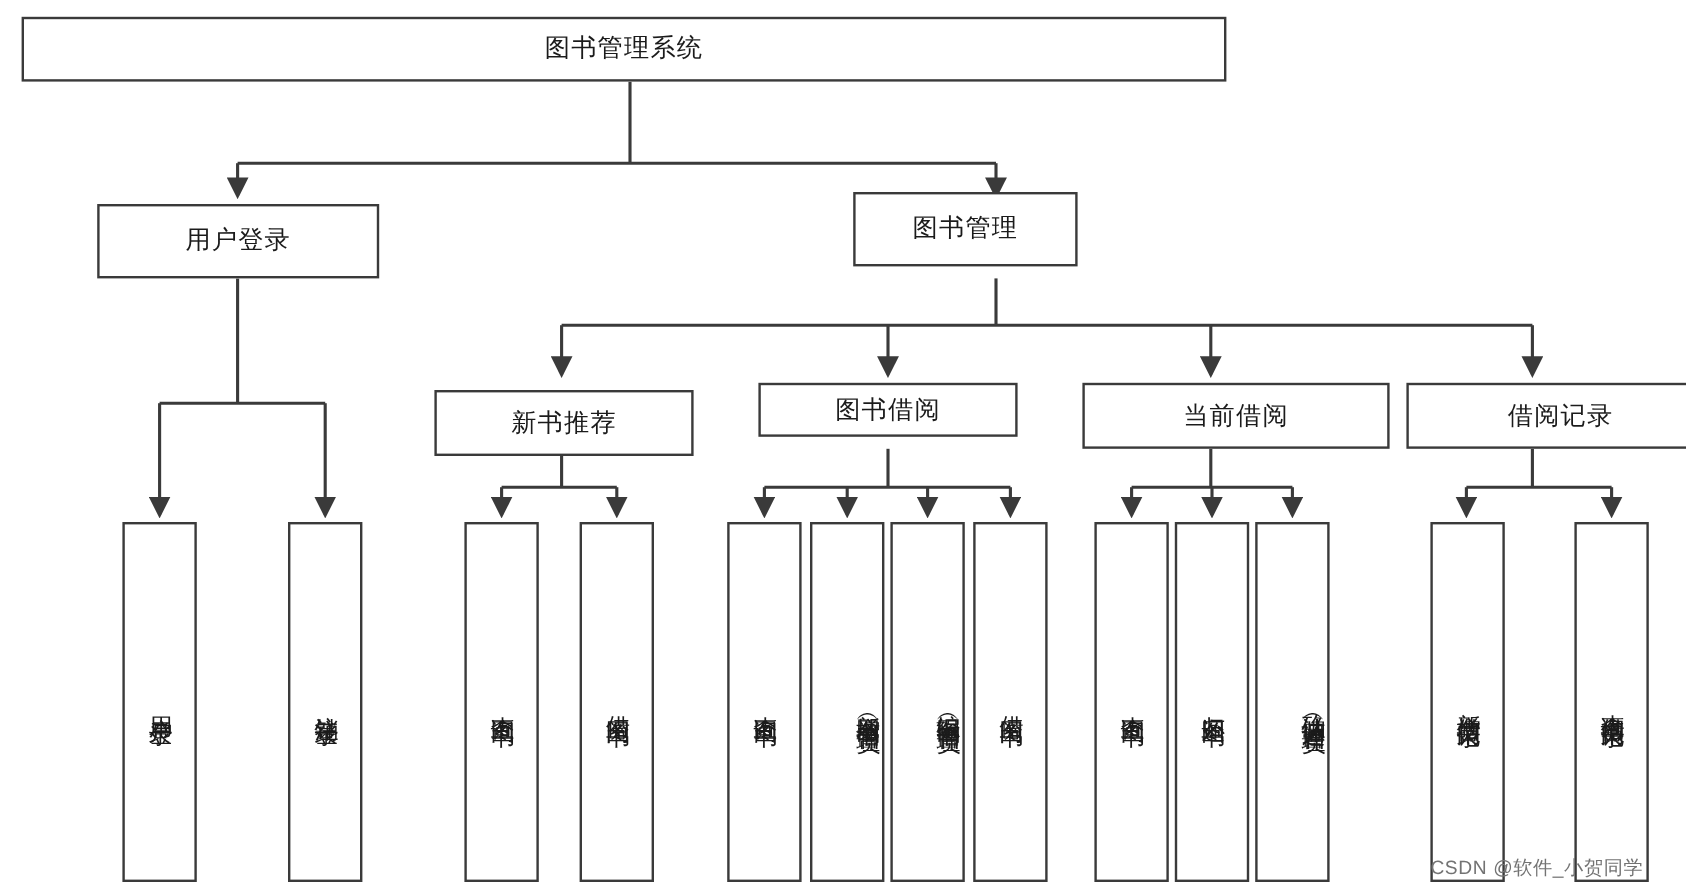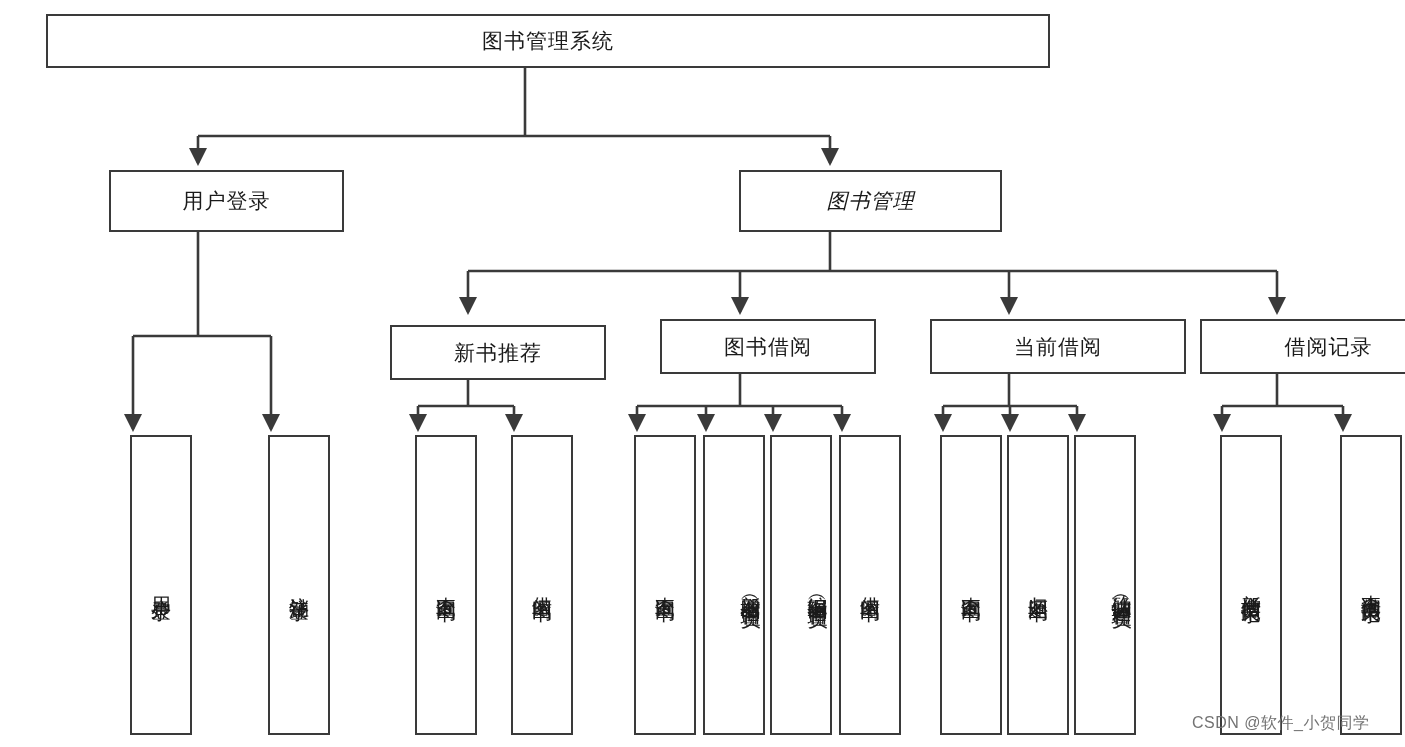--- a/index.html
+++ b/index.html
@@ -28,21 +28,20 @@
     position: absolute;
     box-sizing: border-box;
     border: 2.5px solid #3a3a3a;
     background: #ffffff;
     color: #1b1b1b;
     display: flex;
     align-items: center;
     justify-content: center;
     text-align: center;
     z-index: 2;
-    margin-left: 28px;
   }
   .node-h {
     font-size: 21px;
     line-height: 1.2;
     letter-spacing: 1px;
   }
   .node-v {
     writing-mode: vertical-rl;
     text-orientation: upright;
     font-size: 20px;
@@ -127,29 +126,29 @@
   </svg>
 
   <div class="node node-h" style="left:18px; top:14px; width:1004px; height:54px;">
     <span class="node-label">图书管理系统</span>
   </div>
 
   <div class="node node-h" style="left:81px; top:170px; width:235px; height:62px;">
     <span class="node-label">用户登录</span>
   </div>
 
-  <div class="node node-h" style="left:711px; top:170px; width:263px; height:62px;font-style:italic;">
+  <div class="node node-h" style="left:711px; top:160px; width:187px; height:62px;">
     <span class="node-label">图书管理</span>
   </div>
 
   <div class="node node-h" style="left:362px; top:325px; width:216px; height:55px;">
     <span class="node-label">新书推荐</span>
   </div>
 
-  <div class="node node-h" style="left:632px; top:319px; width:216px; height:55px;">
+  <div class="node node-h" style="left:632px; top:319px; width:216px; height:45px;">
     <span class="node-label">图书借阅</span>
   </div>
 
   <div class="node node-h" style="left:902px; top:319px; width:256px; height:55px;">
     <span class="node-label">当前借阅</span>
   </div>
 
   <div class="node node-h" style="left:1172px; top:319px; width:257px; height:55px;">
     <span class="node-label">借阅记录</span>
   </div>

